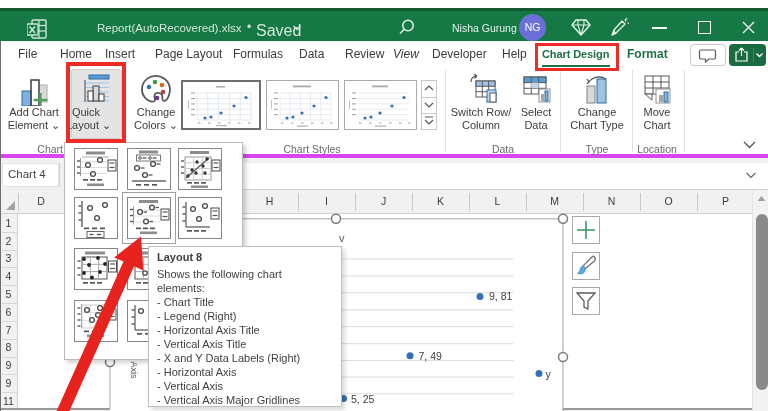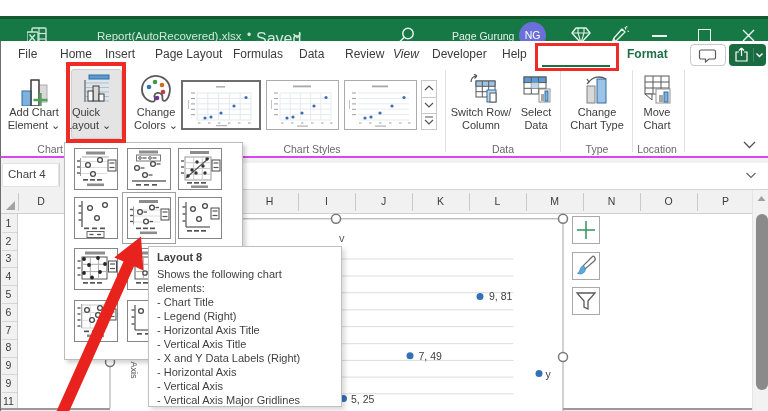--- a/index.html
+++ b/index.html
@@ -1,28 +1,28 @@
 <!DOCTYPE html>
 <html><head>
 <meta charset="utf-8">
 <style>
   * { margin:0; padding:0; box-sizing:border-box; }
   html,body { width:768px; height:411px; overflow:hidden; }
   body { font-family:"Liberation Sans", sans-serif; position:relative; background:#fff; }
   .abs { position:absolute; }
   
-  #titlebar { position:absolute; left:0; top:16px; width:768px; height:41px; background:#157845; }
+  #titlebar { position:absolute; left:0; top:8px; width:768px; height:41px; background:#157845; }
   #titlebar .topedge { position:absolute; left:0; top:0; width:768px; height:3px; background:#14592f; }
   .ttext { color:#d3e7da; font-size:12.5px; }
   
   #menubar { position:absolute; left:0; top:41px; width:768px; height:27px; background:#fff; }
   .mitem { position:absolute; top:0; height:27px; line-height:27px; font-size:12px; color:#3b3b3b; }
   .green { color:#1e7145;font-weight:bold; }
   
-  #ribbon { position:absolute; left:0; top:68px; width:768px; height:90px; background:#fff; border-bottom:2px solid #d946ef; }
+  #ribbon { position:absolute; left:0; top:68px; width:768px; height:90px; background:#fff; border-bottom:4px solid #d946ef; }
   .rlabel { position:absolute; font-size:11px; color:#3c3c3c; text-align:center; line-height:13px; white-space:nowrap; }
   .glabel { position:absolute; top:75px; font-size:10.5px; color:#696969; text-align:center; white-space:nowrap; }
   .vsep { position:absolute; top:2px; width:1px; height:82px; background:#e1e1e1; }
   
   .gcard { position:absolute; top:12px; width:73px; height:50px; background:#fff; border:1px solid #ababab; }
   
   #fbar { position:absolute; left:0; top:158px; width:768px; height:32px; background:#fff; border-bottom:1px solid #d4d4d4; }
   
   #sheet { position:absolute; left:0; top:190px; width:768px; height:221px; background:#fff; }
   #colhead { position:absolute; left:0; top:0; width:752px; height:24px; background:#f1f1f1; border-bottom:1px solid #cfcfcf; }
@@ -61,21 +61,21 @@
   <div class="abs ttext" style="left:97px;top:13.5px;font-size:11.5px;">Report(AutoRecovered).xlsx</div>
   <div class="abs ttext" style="left:247px;top:12px;font-size:12px;">•</div>
   <div class="abs ttext" style="left:256px;top:14px;font-size:16px;">Saved</div>
   <svg class="abs" style="left:292px;top:16px" width="10" height="8" viewBox="0 0 10 8">
     <path d="M1.5 2 L5 5.5 L8.5 2" fill="none" stroke="#d3e7da" stroke-width="1.4"></path>
   </svg>
   <svg class="abs" style="left:398px;top:10px" width="18" height="18" viewBox="0 0 18 18">
     <circle cx="10" cy="7.5" r="5.2" fill="none" stroke="#e6f1ea" stroke-width="1.5"></circle>
     <line x1="6.3" y1="11.2" x2="2" y2="15.5" stroke="#e6f1ea" stroke-width="1.5"></line>
   </svg>
-  <div class="abs ttext" style="left:452px;top:14px;color:#e6f1ea;font-size:10.5px;">Page Gurung</div>
+  <div class="abs ttext" style="left:452px;top:14px;color:#e6f1ea;font-size:10.5px;">Nisha Gurung</div>
   <div class="abs" style="left:519px;top:6px;width:27px;height:27px;border-radius:50%;background:#6a70d8;color:#fff;font-size:10.5px;text-align:center;line-height:27px;">NG</div>
   <svg class="abs" style="left:570px;top:10px" width="22" height="20" viewBox="0 0 22 20">
     <path d="M6 2 L16 2 L20 7 L11 17 L2 7 Z" fill="none" stroke="#e6f1ea" stroke-width="1.4" stroke-linejoin="round"></path>
     <path d="M2 7 L20 7 M8 2 L8 7 L11 17 M14 2 L14 7 L11 17" fill="none" stroke="#e6f1ea" stroke-width="1.1"></path>
   </svg>
   <svg class="abs" style="left:608px;top:9px" width="22" height="22" viewBox="0 0 22 22">
     <path d="M4 18 L6 13 L14 4 L17 7 L8 16 Z" fill="none" stroke="#e6f1ea" stroke-width="1.4" stroke-linejoin="round"></path>
     <path d="M4 18 L6 13 L8 16 Z" fill="#e6f1ea"></path>
     <path d="M17 2 L18 4.5 M19.5 6 L21 6.5 M18.5 1 L19 2.5" stroke="#e6f1ea" stroke-width="1.2"></path>
   </svg>
@@ -90,20 +90,21 @@
   <div class="mitem" style="left:18px;">File</div>
   <div class="mitem" style="left:60px;">Home</div>
   <div class="mitem" style="left:105px;">Insert</div>
   <div class="mitem" style="left:155px;">Page Layout</div>
   <div class="mitem" style="left:233px;">Formulas</div>
   <div class="mitem" style="left:299px;">Data</div>
   <div class="mitem" style="left:345px;">Review</div>
   <div class="mitem" style="left:393px;font-style:italic;">View</div>
   <div class="mitem" style="left:432px;">Developer</div>
   <div class="mitem" style="left:502px;">Help</div>
+  <div class="mitem green" style="left:542px;font-weight:bold;font-size:11px;letter-spacing:-0.1px;">Chart Design</div>
   <div class="abs" style="left:542px;top:23.5px;width:68px;height:2.5px;background:#1e7145;"></div>
   <div class="mitem green" style="left:627px;">Format</div>
   <div class="abs" style="left:690px;top:3px;width:36px;height:22px;border:1px solid #c8c8c8;border-radius:4px;background:#fff;">
     <svg width="34" height="20" viewBox="0 0 34 20">
         <path d="M10 5 h13 a1.5 1.5 0 0 1 1.5 1.5 v6 a1.5 1.5 0 0 1 -1.5 1.5 h-5 l-3.5 3 v-3 h-4.5 a1.5 1.5 0 0 1 -1.5 -1.5 v-6 a1.5 1.5 0 0 1 1.5 -1.5 Z" fill="none" stroke="#5a5a5a" stroke-width="1.2"></path>
       </svg>
   </div>
   <div class="abs" style="left:729px;top:3px;width:37px;height:22px;border-radius:4px;background:#1b6b40;">
     <svg width="37" height="22" viewBox="0 0 37 22">
       <path d="M10 8 h-3 v9 h11 v-9 h-3" fill="none" stroke="#fff" stroke-width="1.2"></path>

